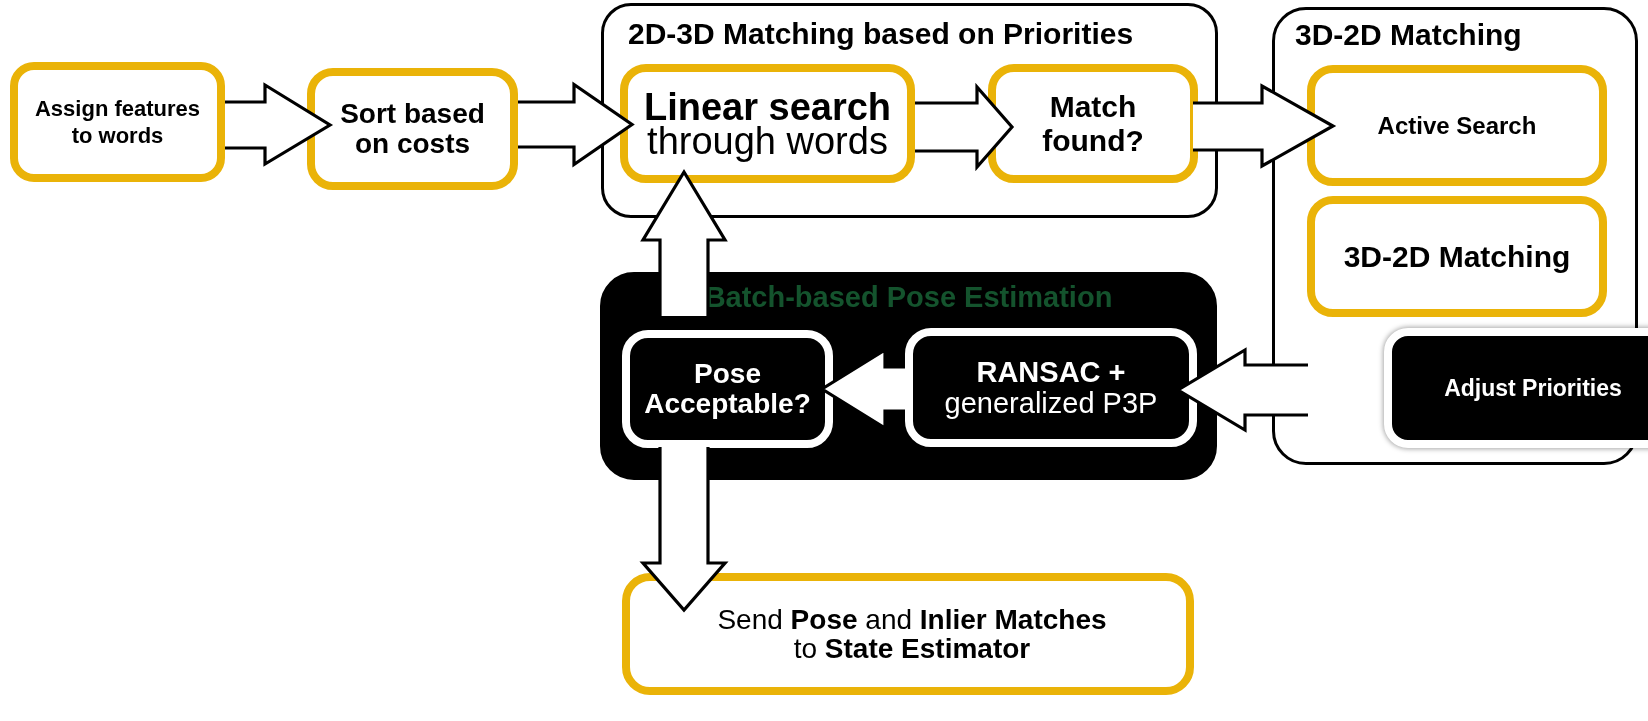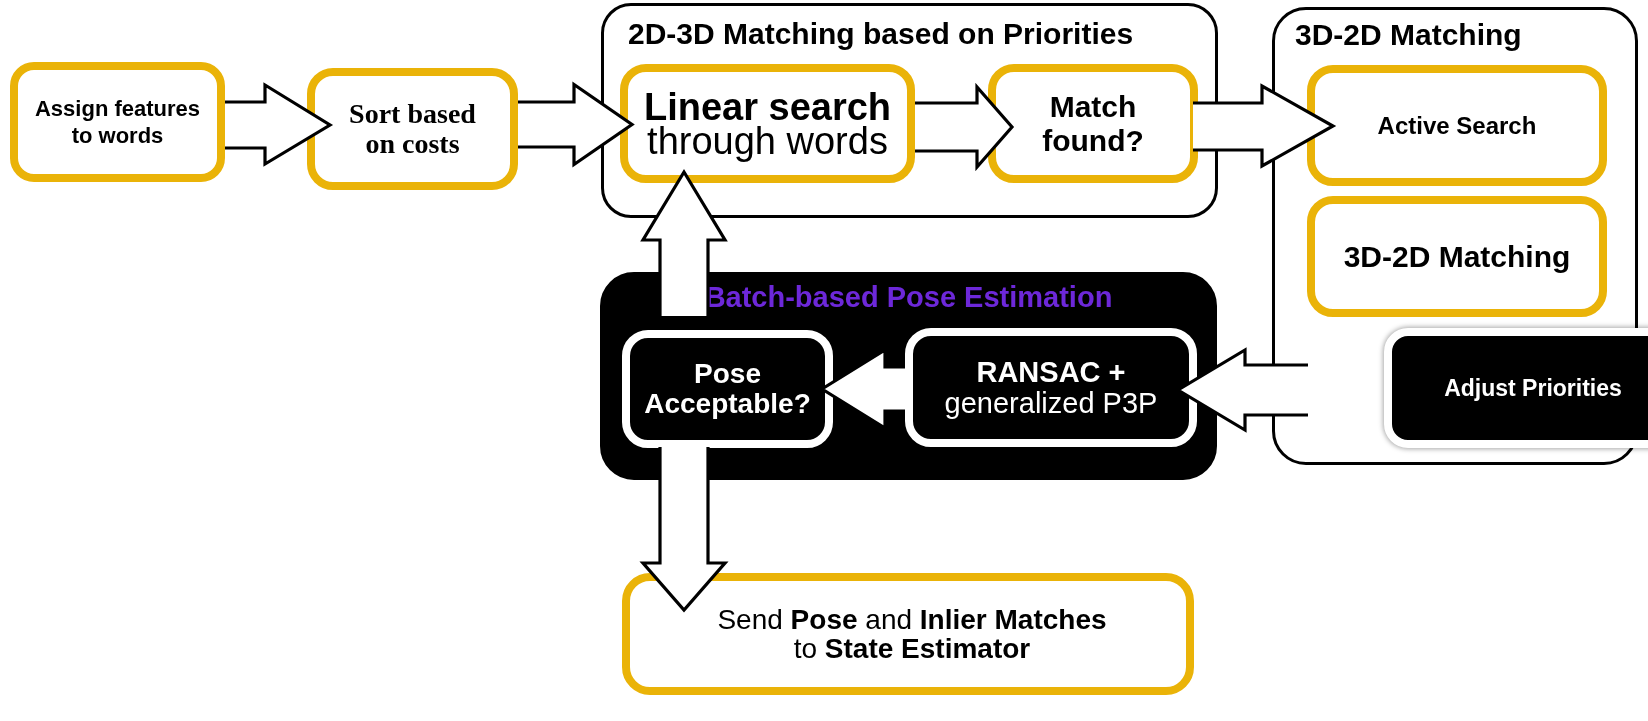--- a/index.html
+++ b/index.html
@@ -38,21 +38,21 @@
     font-weight: bold;
     font-size: 30px;
     line-height: 30px;
     white-space: nowrap;
   }
   #t2d3d  { left: 628px;  top: 19px; }
   #t3d2d  { left: 1295px; top: 20px; }
   #tbatch {
     left: 600px; top: 282px; width: 617px;
     text-align: center;
-    color: #6d28d9;
+    color: #14532d;
     font-size: 29px;
     white-space: nowrap;
   }
 
   
   .node {
     position: absolute;
     box-sizing: border-box;
     background: #ffffff;
     border: 8px solid #eab308;
@@ -65,21 +65,21 @@
     z-index: 2;
   }
   .node.dark {
     background: #000000;
     color: #ffffff;
     border-color: #ffffff;
   }
   .node .rg { font-weight: normal; }
 
   #assign { left: 10px;  top: 62px;  width: 215px; height: 120px; border-radius: 24px; font-size: 22px; line-height: 27px; }
-  #sort   { left: 307px; top: 68px;  width: 211px; height: 122px; border-radius: 26px; font-size: 28px; line-height: 30px; font-family: Liberation Serif, serif; }
+  #sort   { left: 307px; top: 68px;  width: 211px; height: 122px; border-radius: 26px; font-size: 28px; line-height: 30px; }
   #linear { left: 620px; top: 64px;  width: 295px; height: 119px; border-radius: 26px; font-size: 38px; line-height: 34px; }
   #match  { left: 988px; top: 64px;  width: 210px; height: 119px; border-radius: 26px; font-size: 30px; line-height: 34px; }
   #active { left: 1307px; top: 65px;  width: 300px; height: 121px; border-radius: 26px; font-size: 24px; }
   #m3d2d  { left: 1307px; top: 196px; width: 300px; height: 121px; border-radius: 26px; font-size: 30px; }
   #adjust { left: 1384px; top: 328px; width: 298px; height: 120px; border-radius: 24px; font-size: 23px;
             border-color: #ffffff; box-shadow: 0 0 5px 1px rgba(0,0,0,0.35); }
   #pose   { left: 622px; top: 330px; width: 211px; height: 118px; border-radius: 26px; font-size: 28px; line-height: 30px; }
   #ransac { left: 905px; top: 328px; width: 292px; height: 119px; border-radius: 26px; font-size: 29px; line-height: 31px; }
   #send   { left: 622px; top: 573px; width: 572px; height: 122px; border-radius: 28px; font-size: 28px; line-height: 29px;
             font-weight: normal; padding-left: 8px; }

